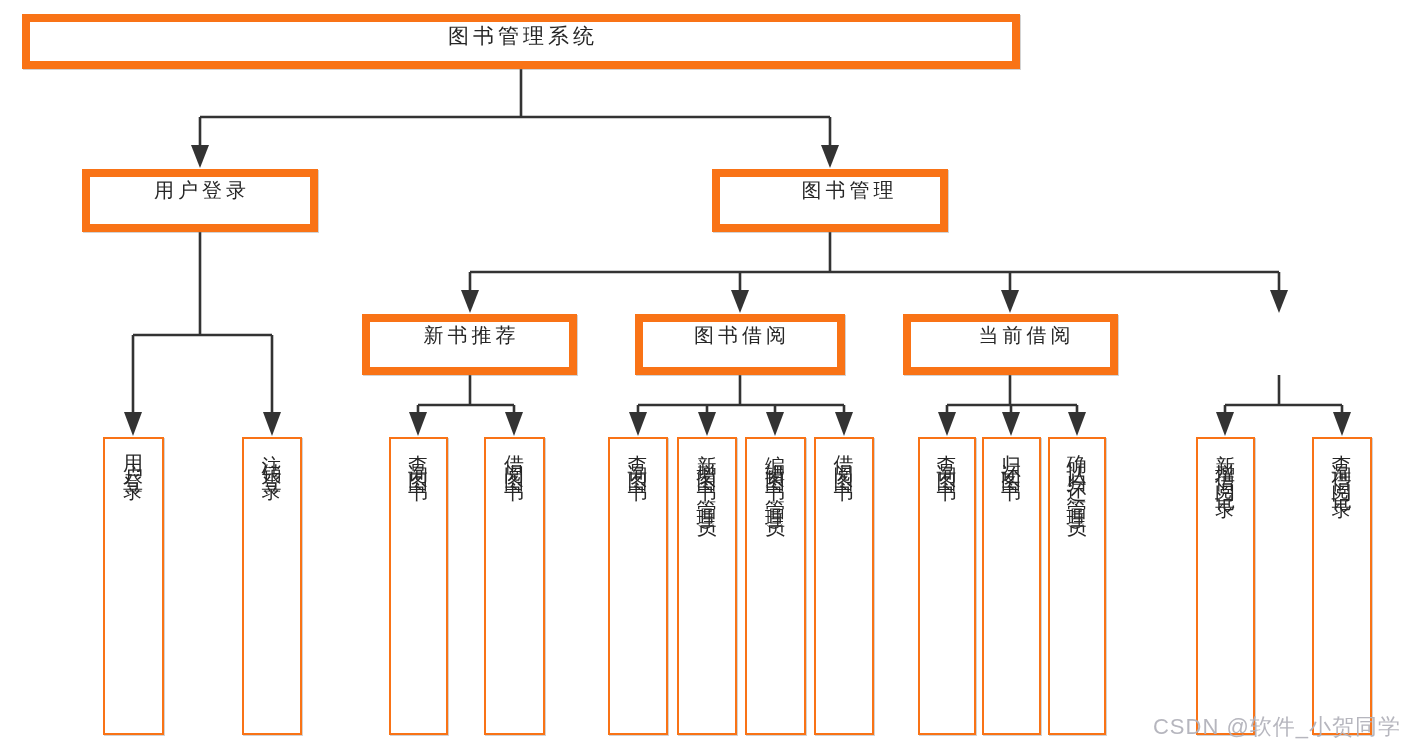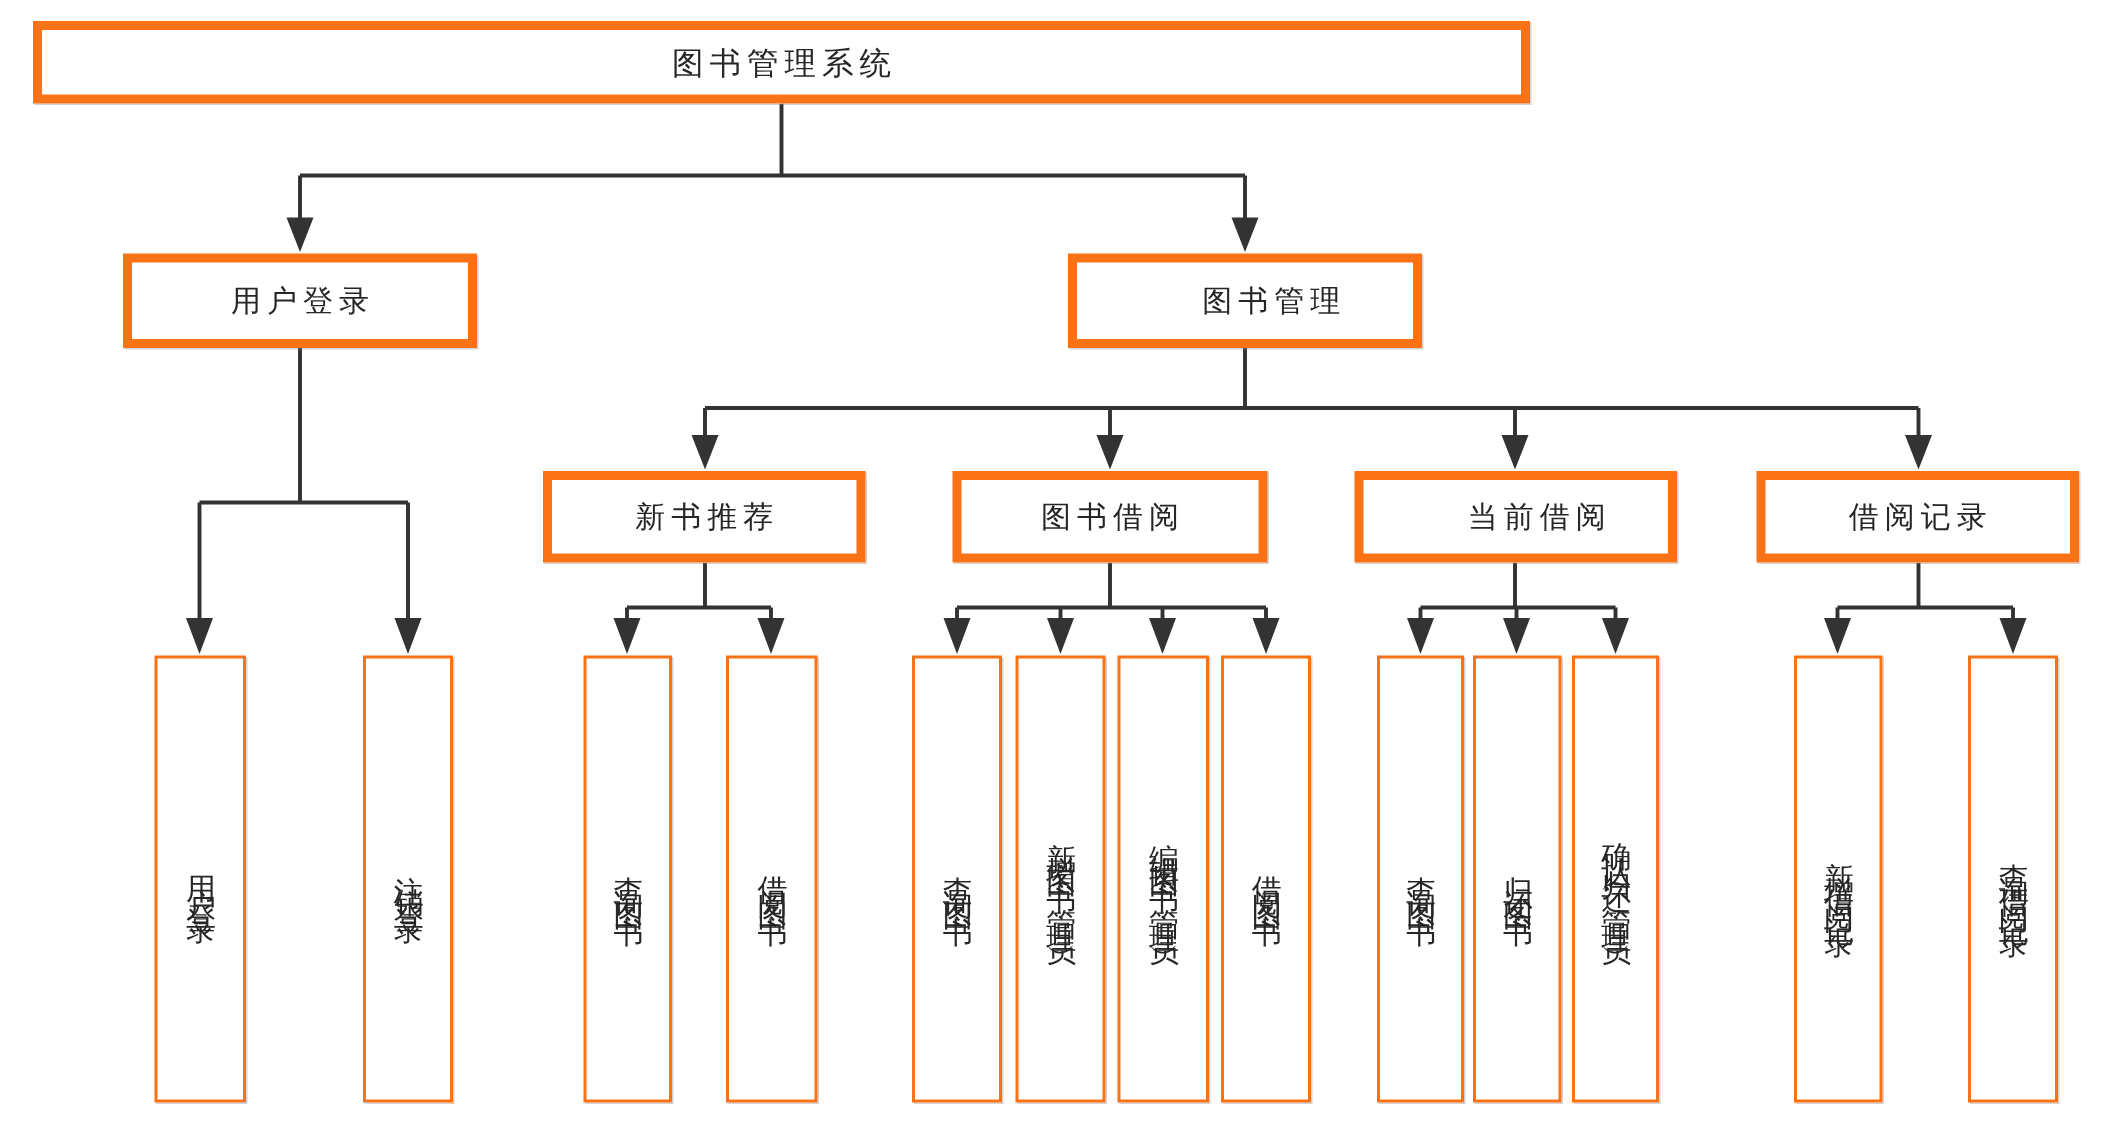--- a/index.html
+++ b/index.html
@@ -5,22 +5,22 @@
   html,body { margin:0; padding:0; background:#ffffff; }
   .canvas {
     position:relative; width:1405px; height:747px;
     background:#ffffff; overflow:hidden;
     font-family:"Liberation Sans", sans-serif;
     color:#262626;
   }
   .connectors { position:absolute; left:0; top:0; width:1405px; height:747px; }
   .node {
     position:absolute; box-sizing:border-box;
-    background:#ffffff; border:6px solid #f97316;
-    display:flex; align-items:center; justify-content:center;
+    background:#ffffff; border:8px solid #f97316;
+    display:flex; justify-content:center;
     box-shadow:1px 1px 0 rgba(130,130,130,0.35);
   }
   .node.h { font-size:20px; letter-spacing:4px; text-indent:4px; white-space:nowrap; }
   .node.root { font-size:21px; }
   .node.leaf { border-width:2.5px; }
   .leaf .vtext {
     writing-mode:vertical-rl; text-orientation:mixed;
     font-size:20px; letter-spacing:9px; line-height:1.1;
   }
   .watermark {
@@ -87,23 +87,20 @@
 
   <div class="node h" style="left:362px; top:314px; width:215px; height:61px;">
     <span>新书推荐</span>
   </div>
   <div class="node h" style="left:635px; top:314px; width:210px; height:61px;">
     <span>图书借阅</span>
   </div>
   <div class="node h" style="left:903px; top:314px; width:215px; height:61px;padding-left:28px;">
     <span>当前借阅</span>
   </div>
-  <div class="node h" style="left:1171px; top:314px; width:215px; height:61px;">
-    <span>借阅记录</span>
-  </div>
 
   <div class="node leaf" style="left:103px; top:437px; width:61px; height:298px;">
     <span class="vtext">用户登录</span>
   </div>
   <div class="node leaf" style="left:242px; top:437px; width:60px; height:298px;">
     <span class="vtext">注销登录</span>
   </div>
 
   <div class="node leaf" style="left:389px; top:437px; width:59px; height:298px;">
     <span class="vtext">查询图书</span>
@@ -135,14 +132,15 @@
     <span class="vtext">确认归还（管理员）</span>
   </div>
 
   <div class="node leaf" style="left:1196px; top:437px; width:59px; height:298px;">
     <span class="vtext">新增借阅记录</span>
   </div>
   <div class="node leaf" style="left:1312px; top:437px; width:60px; height:298px;">
     <span class="vtext">查询借阅记录</span>
   </div>
 
+  <div class="watermark">CSDN @软件_小贺同学</div>
 
 </div>
 
 </body></html>

